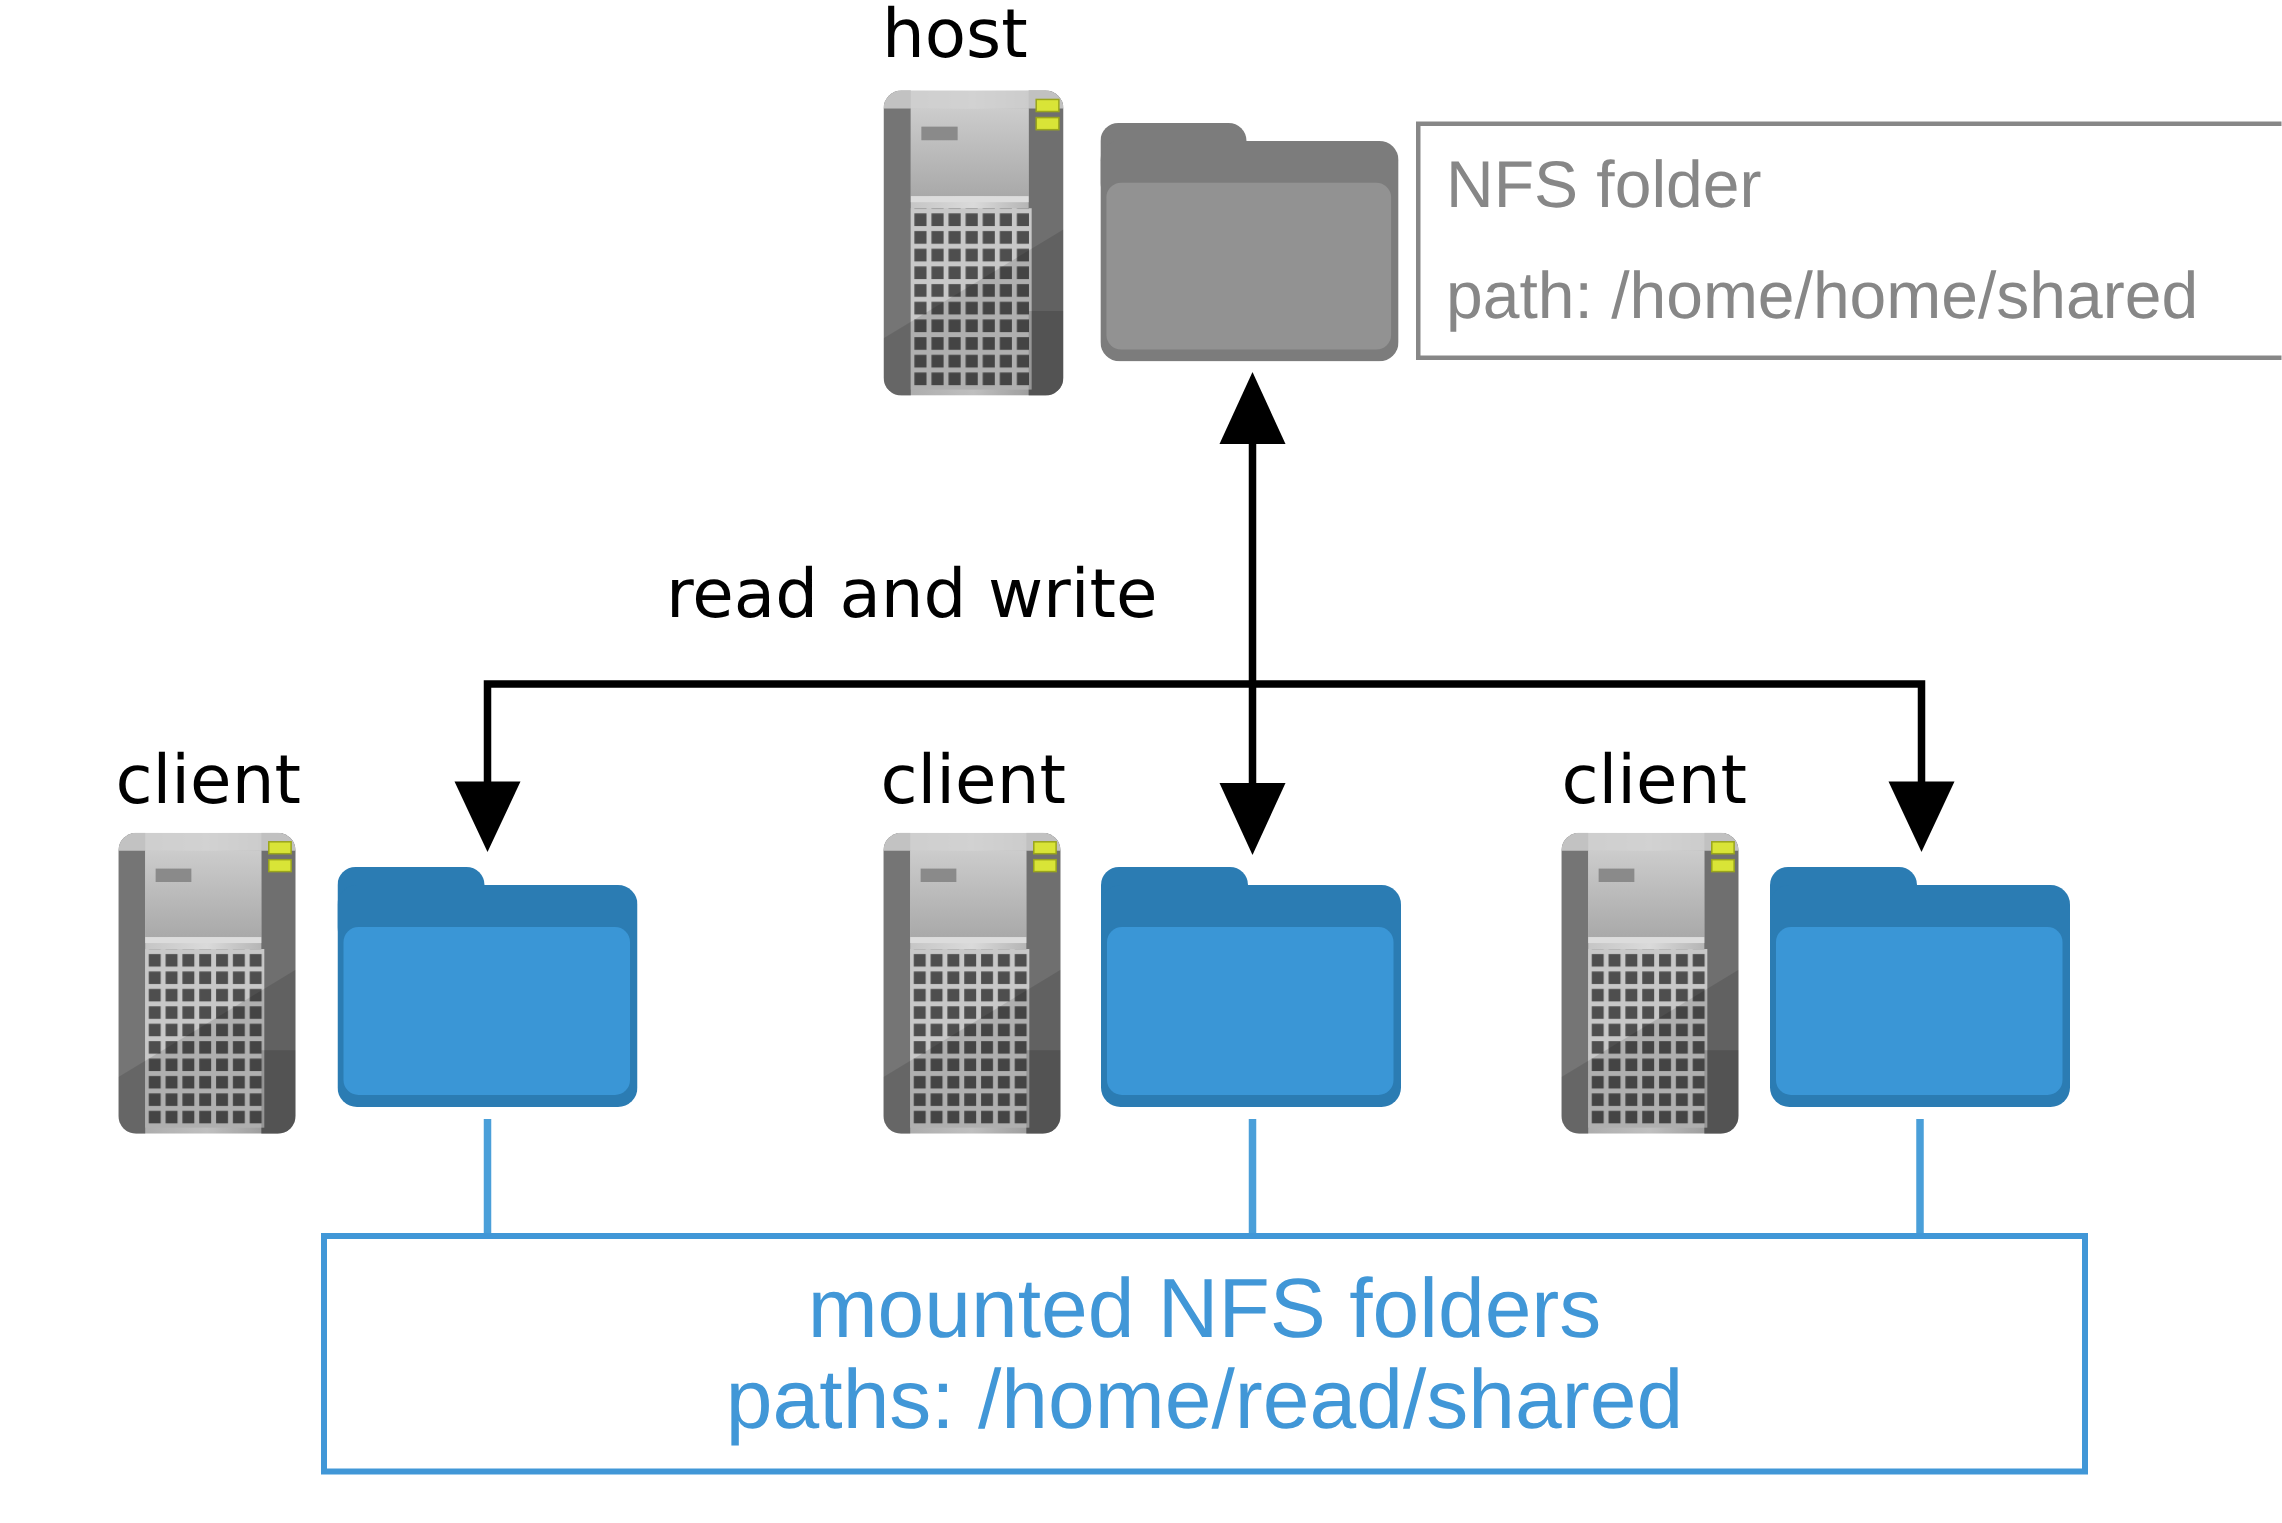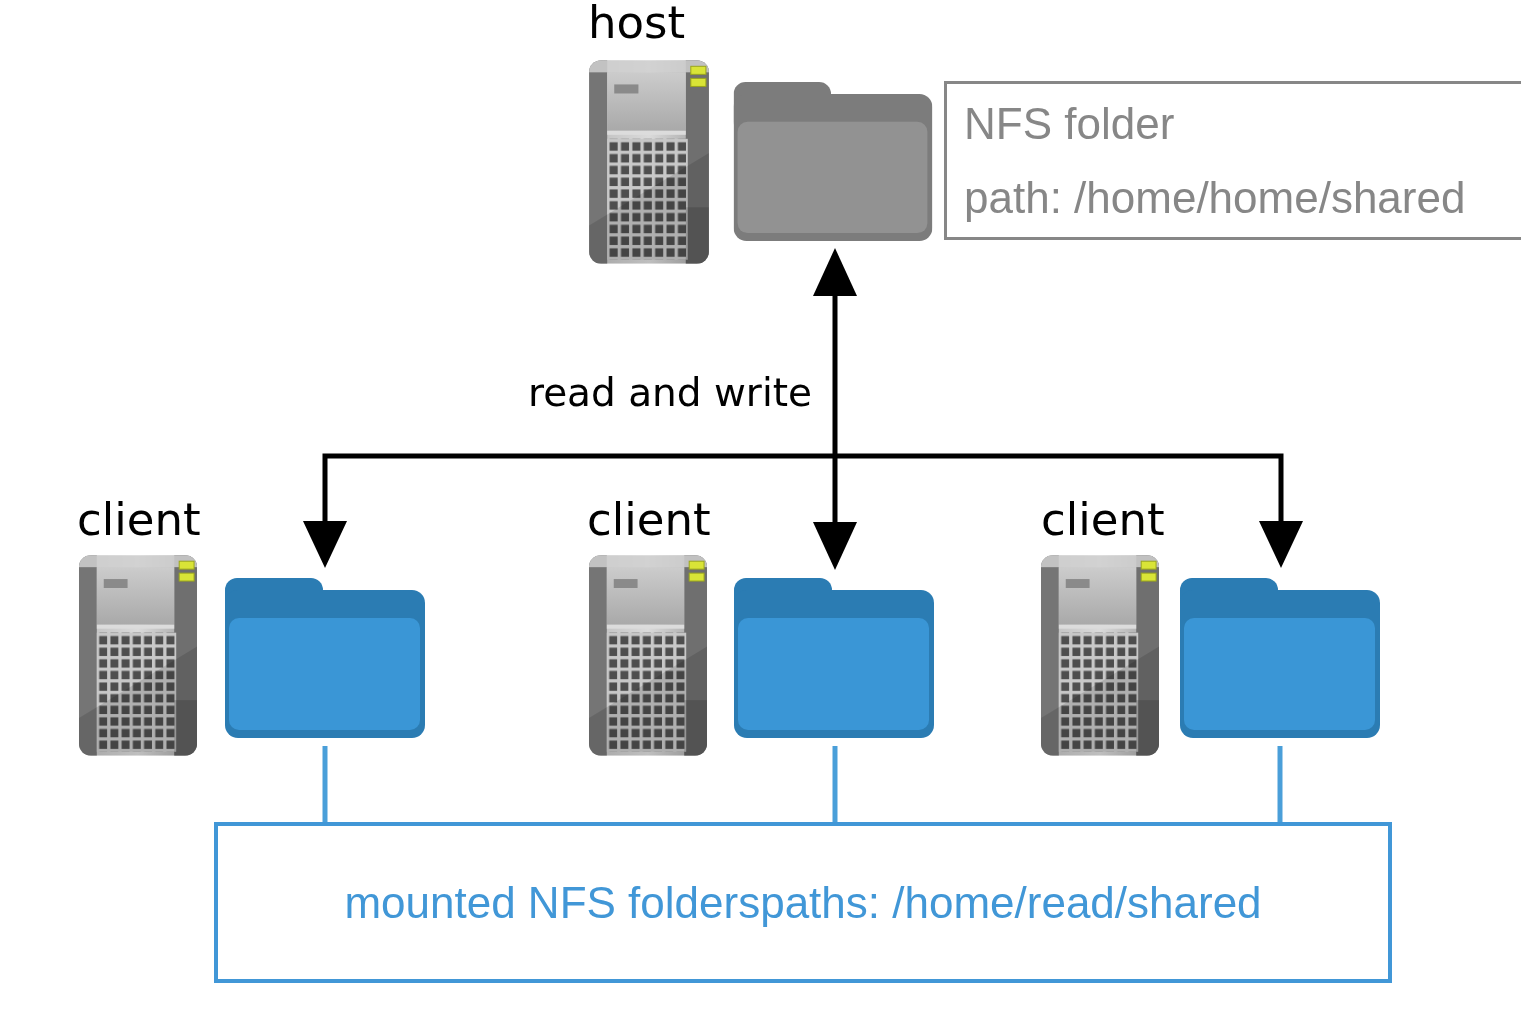--- a/index.html
+++ b/index.html
@@ -25,44 +25,44 @@
   .abs{position:absolute;}
   .node-label{
     font-family:"DejaVu Sans",sans-serif;
     font-size:45px;
     color:var(--black);
     line-height:1.0;
     white-space:nowrap;
   }
   .rw-label{
     font-family:"DejaVu Sans",sans-serif;
-    font-size:39px;
+    font-size:45px;
     color:var(--black);
     line-height:1.0;
     white-space:nowrap;
-    text-align:right;
+    text-align:left;
   }
   .nfs-box{
     left:900px;top:81px;width:597px;height:159px;
     box-sizing:border-box;
     border:3px solid var(--gray);
     display:flex;flex-direction:column;justify-content:center;
     row-gap:26px;
     padding-left:17px;
     color:var(--gray);
     font-size:44px;line-height:1.08;
     white-space:nowrap;
   }
   .mounted-box{
     left:170px;top:822px;width:1178px;height:161px;
     box-sizing:border-box;
     border:4px solid var(--blue);
-    display:flex;flex-direction:row;justify-content:center;align-items:center;
+    display:flex;flex-direction:column;justify-content:center;align-items:center;
     color:var(--blue);
-    font-size:44px;line-height:1.08;
+    font-size:56px;line-height:1.08;
     white-space:nowrap;
   }
   svg.icon{display:block;}
   .arrow-layer{left:0;top:0;pointer-events:none;}
   .arrow-layer line.black{stroke:var(--black);stroke-width:5;}
   .arrow-layer polyline.black{stroke:var(--black);stroke-width:5;fill:none;}
   .arrow-layer polygon.black{fill:var(--black);}
   .arrow-layer line.connector{stroke:var(--connector-blue);stroke-width:5;}
 </style>
 </head>

